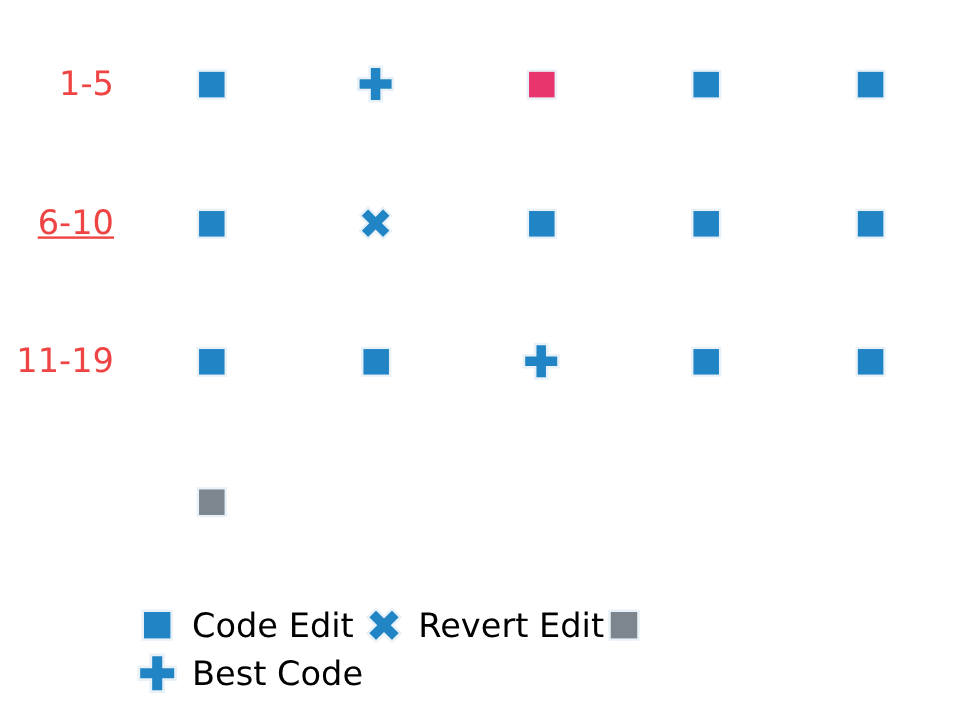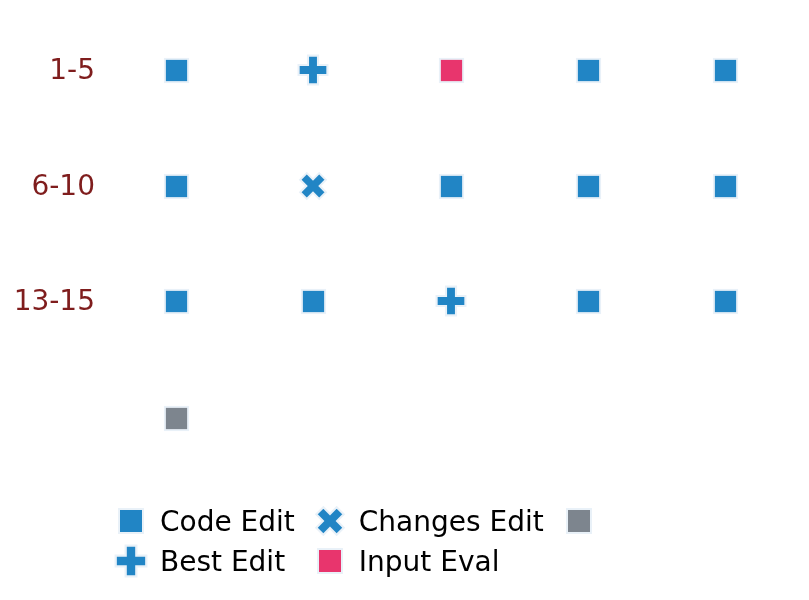--- a/index.html
+++ b/index.html
@@ -25,30 +25,29 @@
     display: block;
     line-height: 0;
   }
   .tick {
     position: absolute;
     left: 0;
     width: 95px;
     text-align: right;
     font-size: 28px;
     line-height: 40px;
-    color: #7f1d1d;
+    color: #ef4444;
     white-space: nowrap;
   }
   .legend {
     position: absolute;
     left: 114px;
     top: 501px;
     display: flex;
     flex-direction: row;
-    gap: 18px;
     align-items: flex-start;
   }
   .legend-col {
     display: flex;
     flex-direction: column;
   }
   .legend-item {
     display: flex;
     align-items: center;
     height: 40px;
@@ -96,76 +95,68 @@
         </svg></span>
       <span class="marker" style="left: 436.5px; top: 171.5px;"><svg width="29" height="29" viewBox="0 0 30 30">
           <rect x="3" y="3" width="24" height="24" fill="#2185c5" stroke="#e9f1f8" stroke-width="2"></rect>
         </svg></span>
       <span class="marker" style="left: 573.5px; top: 171.5px;"><svg width="29" height="29" viewBox="0 0 30 30">
           <rect x="3" y="3" width="24" height="24" fill="#2185c5" stroke="#e9f1f8" stroke-width="2"></rect>
         </svg></span>
       <span class="marker" style="left: 710.5px; top: 171.5px;"><svg width="29" height="29" viewBox="0 0 30 30">
           <rect x="3" y="3" width="24" height="24" fill="#2185c5" stroke="#e9f1f8" stroke-width="2"></rect>
         </svg></span>
-      <div class="tick" style="top: 166px;">6-10</div>
+      <div class="tick" style="top: 166px; text-decoration: underline;">6-10</div>
       <span class="marker" style="left: 161.5px; top: 286.5px;"><svg width="29" height="29" viewBox="0 0 30 30">
           <rect x="3" y="3" width="24" height="24" fill="#2185c5" stroke="#e9f1f8" stroke-width="2"></rect>
         </svg></span>
       <span class="marker" style="left: 298.5px; top: 286.5px;"><svg width="29" height="29" viewBox="0 0 30 30">
           <rect x="3" y="3" width="24" height="24" fill="#2185c5" stroke="#e9f1f8" stroke-width="2"></rect>
         </svg></span>
       <span class="marker" style="left: 435px; top: 285px;"><svg width="32" height="32" viewBox="0 0 30 30">
           <path d="M10.3 1.5 H19.7 V10.3 H28.5 V19.7 H19.7 V28.5 H10.3 V19.7 H1.5 V10.3 H10.3 Z" fill="#2185c5" stroke="#e9f1f8" stroke-width="2"></path>
         </svg></span>
       <span class="marker" style="left: 573.5px; top: 286.5px;"><svg width="29" height="29" viewBox="0 0 30 30">
           <rect x="3" y="3" width="24" height="24" fill="#2185c5" stroke="#e9f1f8" stroke-width="2"></rect>
         </svg></span>
       <span class="marker" style="left: 710.5px; top: 286.5px;"><svg width="29" height="29" viewBox="0 0 30 30">
           <rect x="3" y="3" width="24" height="24" fill="#2185c5" stroke="#e9f1f8" stroke-width="2"></rect>
         </svg></span>
-      <div class="tick" style="top: 281px;">13-15</div>
+      <div class="tick" style="top: 281px;">11-19</div>
       <span class="marker" style="left: 161.5px; top: 403.5px;"><svg width="29" height="29" viewBox="0 0 30 30">
           <rect x="3" y="3" width="24" height="24" fill="#7d858e" stroke="#e9f1f8" stroke-width="2"></rect>
         </svg></span>
     </div>
   <div class="legend">
       <div class="legend-col">
         <div class="legend-item">
           <span class="legend-swatch">
             <svg width="30" height="30" viewBox="0 0 30 30">
               <rect x="3" y="3" width="24" height="24" fill="#2185c5" stroke="#e9f1f8" stroke-width="2"></rect>
             </svg>
           </span>
           <span class="legend-label">Code Edit</span>
         </div>
         <div class="legend-item">
           <span class="legend-swatch">
             <svg width="34" height="34" viewBox="0 0 30 30">
               <path d="M10.3 1.5 H19.7 V10.3 H28.5 V19.7 H19.7 V28.5 H10.3 V19.7 H1.5 V10.3 H10.3 Z" fill="#2185c5" stroke="#e9f1f8" stroke-width="2"></path>
             </svg>
           </span>
-          <span class="legend-label">Best Edit</span>
+          <span class="legend-label">Best Code</span>
         </div>
       </div>
       <div class="legend-col">
         <div class="legend-item">
           <span class="legend-swatch">
             <svg width="32" height="32" viewBox="0 0 30 30">
               <path d="M10.3 1.5 H19.7 V10.3 H28.5 V19.7 H19.7 V28.5 H10.3 V19.7 H1.5 V10.3 H10.3 Z" transform="rotate(45 15 15)" fill="#2185c5" stroke="#e9f1f8" stroke-width="2"></path>
             </svg>
           </span>
-          <span class="legend-label">Changes Edit</span>
-        </div>
-        <div class="legend-item">
-          <span class="legend-swatch">
-            <svg width="30" height="30" viewBox="0 0 30 30">
-              <rect x="3" y="3" width="24" height="24" fill="#e8356d" stroke="#e9f1f8" stroke-width="2"></rect>
-            </svg>
-          </span>
-          <span class="legend-label">Input Eval</span>
+          <span class="legend-label">Revert Edit</span>
         </div>
       </div>
       <div class="legend-col">
         <div class="legend-item">
           <span class="legend-swatch">
             <svg width="30" height="30" viewBox="0 0 30 30">
               <rect x="3" y="3" width="24" height="24" fill="#7d858e" stroke="#e9f1f8" stroke-width="2"></rect>
             </svg>
           </span>
         </div>

